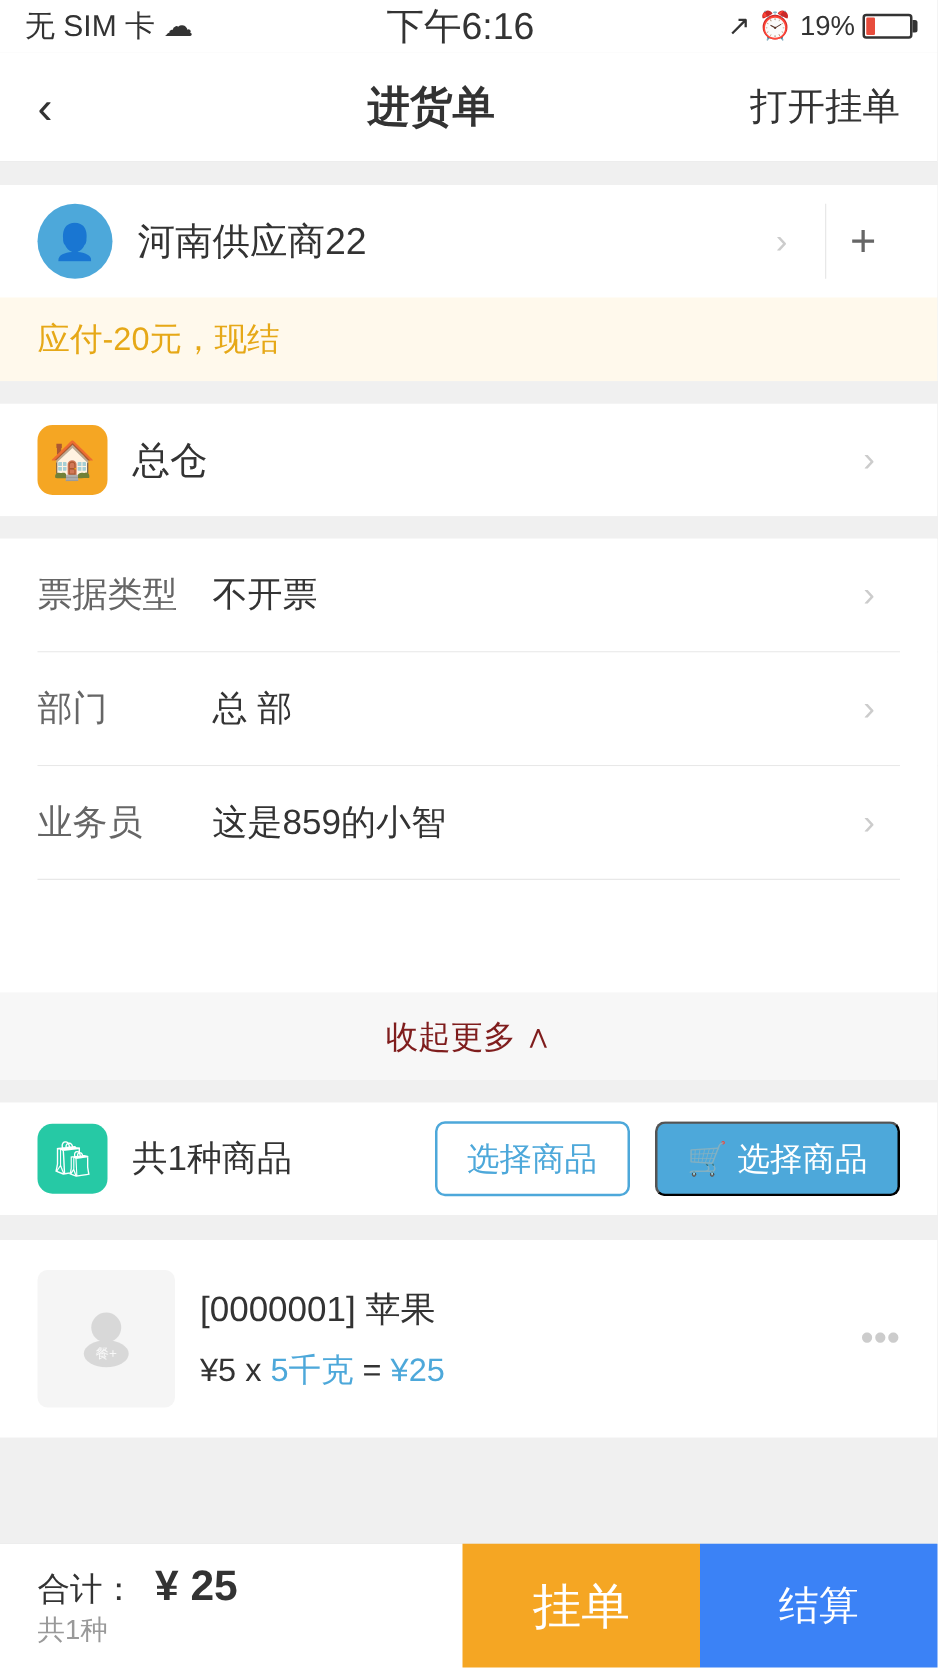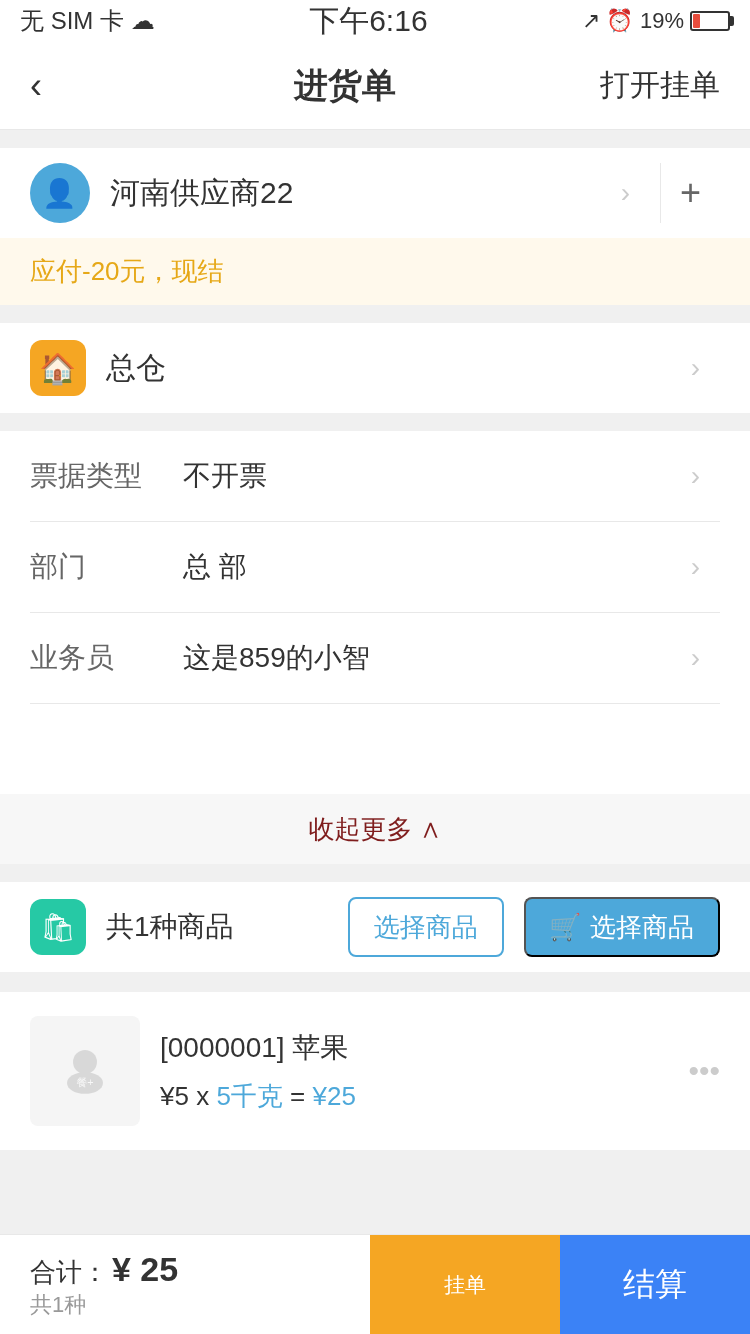--- a/index.html
+++ b/index.html
@@ -159,21 +159,20 @@
     }
 
     
     .form-row {
       display: flex;
       align-items: center;
       padding: 0 30px;
       height: 90px;
       background: #fff;
       cursor: pointer;
-      gap: 13px;
     }
     .form-label {
       font-size: 28px;
       color: #666;
       width: 140px;
       flex-shrink: 0;
     }
     .form-value {
       flex: 1;
       font-size: 28px;
@@ -312,21 +311,21 @@
       color: #333;
     }
     .total-count {
       font-size: 22px;
       color: #999;
     }
     .btn-hang {
       width: 190px;
       background: #f5a623;
       color: #fff;
-      font-size: 21px;
+      font-size: 39px;
       display: flex;
       align-items: center;
       justify-content: center;
       cursor: pointer;
     }
     .btn-checkout {
       width: 190px;
       background: #3b82f6;
       color: #fff;
       font-size: 32px;
@@ -445,21 +444,21 @@
     <div class="product-name">[0000001] 苹果</div>
     <div class="product-price"><span>¥5</span> x <span class="highlight" style="color:#4da8da">5千克</span> = <span class="highlight" style="color:#4da8da">¥25</span></div>
   </div>
   <span class="product-more">•••</span>
 </div>
 
 <div class="spacer-bottom"></div>
 
 <div class="bottom-bar">
   <div class="total-section">
-    <div style="display:flex; align-items:baseline; gap:4px;">
+    <div style="display:flex; align-items:baseline; gap:16px;">
       <span style="font-size:26px;color:#333;">合计：</span>
       <span class="total-amount">¥ 25</span>
     </div>
     <div class="total-count">共1种</div>
   </div>
   <div class="btn-hang">挂单</div>
   <div class="btn-checkout">结算</div>
 </div>
 
 </body></html>

